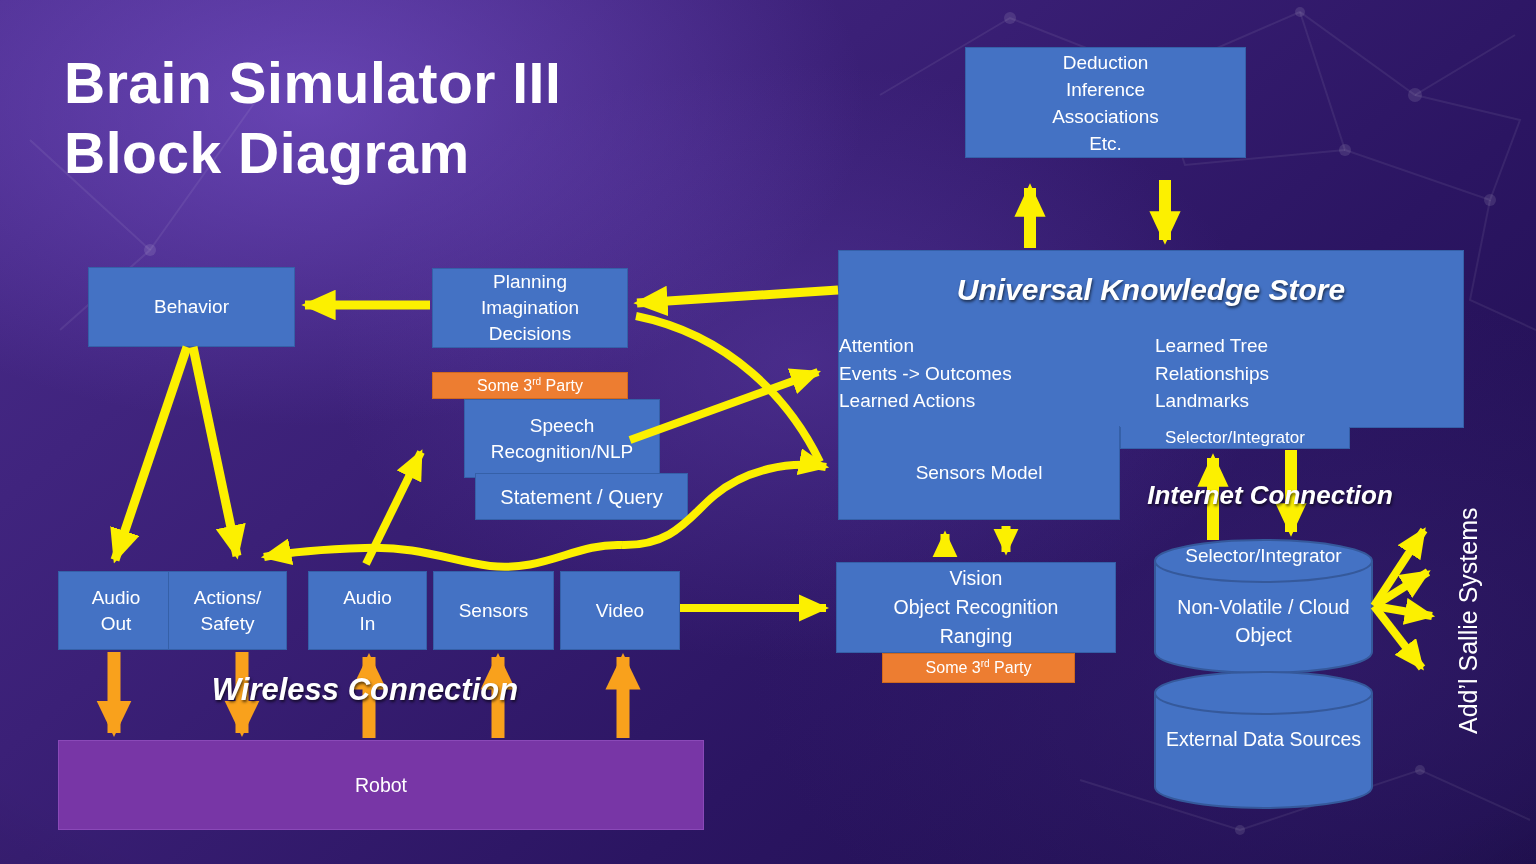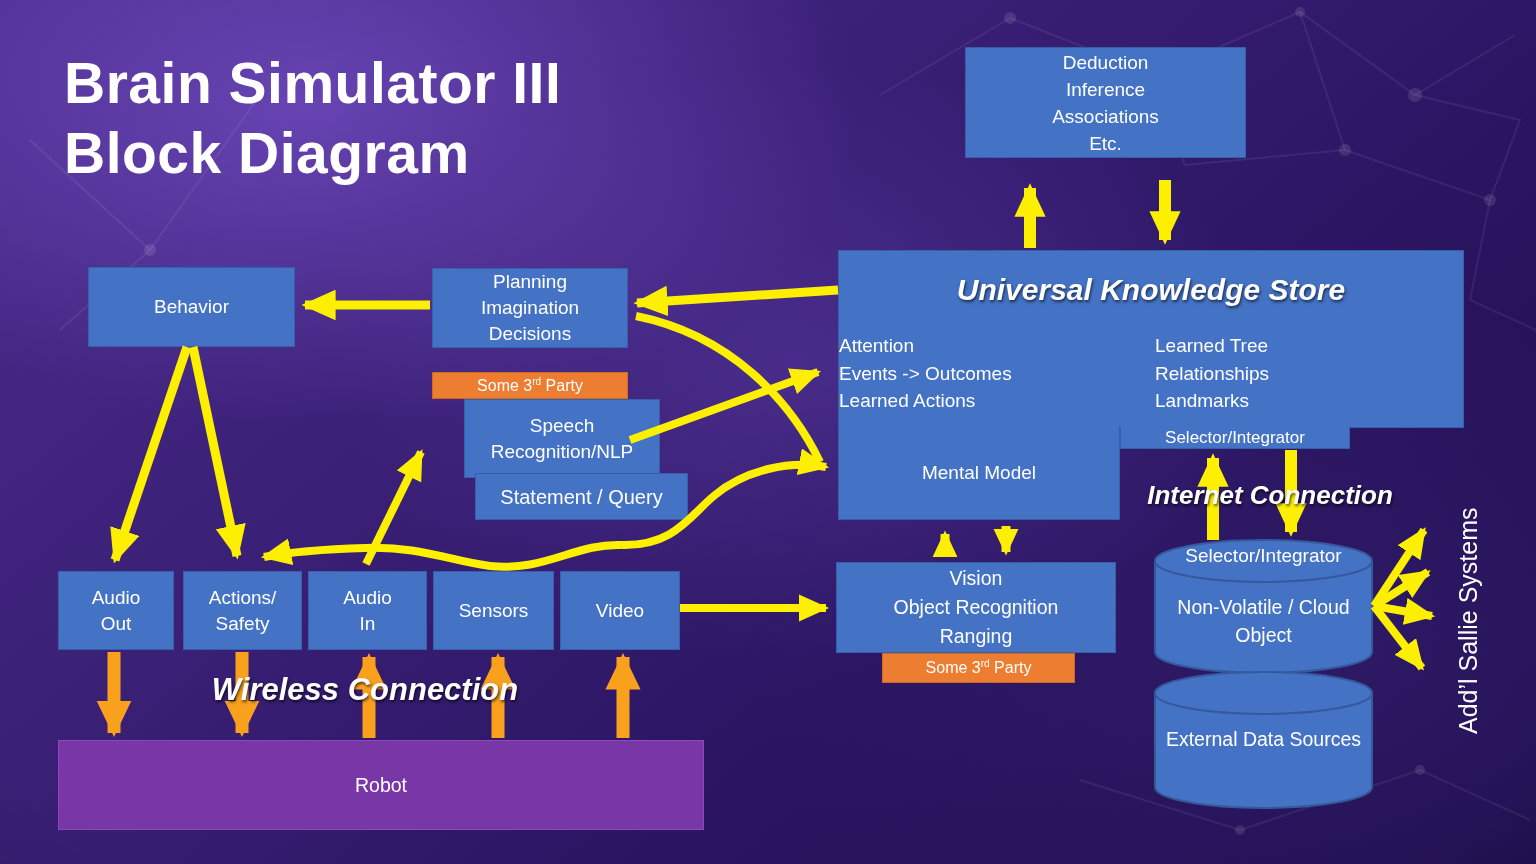--- a/index.html
+++ b/index.html
@@ -108,21 +108,21 @@
 
   <div class="box" style="left:965px;top:47px;width:281px;height:111px;line-height:27px;">
     <div class="ln">Deduction</div>
     <div class="ln">Inference</div>
     <div class="ln">Associations</div>
     <div class="ln">Etc.</div>
   </div>
 
   <div class="box" style="left:838px;top:250px;width:626px;height:178px;"></div>
   <div class="box notop" style="left:838px;top:426px;width:282px;height:94px;z-index:2;">
-    <div class="ln">Mental Model</div>
+    <div class="ln">Sensors Model</div>
   </div>
   <div class="box notop" style="left:1120px;top:427px;width:230px;height:22px;font-size:17px;line-height:20px;">
     <div class="ln">Selector/Integrator</div>
   </div>
   <div id="uks-title">Universal Knowledge Store</div>
   <div class="uks-list" style="left:839px;top:332px;">
     <div>Attention</div>
     <div>Events -&gt; Outcomes</div>
     <div>Learned Actions</div>
   </div>
@@ -136,21 +136,21 @@
     <div class="ln">Vision</div>
     <div class="ln">Object Recognition</div>
     <div class="ln">Ranging</div>
   </div>
   <div class="box orange" style="left:882px;top:653px;width:193px;height:30px;">
     <div class="ln"><span>Some 3</span><sup>rd</sup><span> Party</span></div>
   </div>
 
   <div class="box ml" style="left:58px;top:571px;width:116px;height:79px;">Audio
 Out</div>
-  <div class="box ml" style="left:183px;top:571px;width:119px;height:79px;">Actions/
+  <div class="box ml" style="left:168px;top:571px;width:119px;height:79px;">Actions/
 Safety</div>
   <div class="box ml" style="left:308px;top:571px;width:119px;height:79px;">Audio
 In</div>
   <div class="box" style="left:433px;top:571px;width:121px;height:79px;">Sensors</div>
   <div class="box" style="left:560px;top:571px;width:120px;height:79px;">Video</div>
 
   <div class="box purple" style="left:58px;top:740px;width:646px;height:90px;font-size:19.5px;line-height:28px;">
     <div class="ln">Robot</div>
   </div>
 

